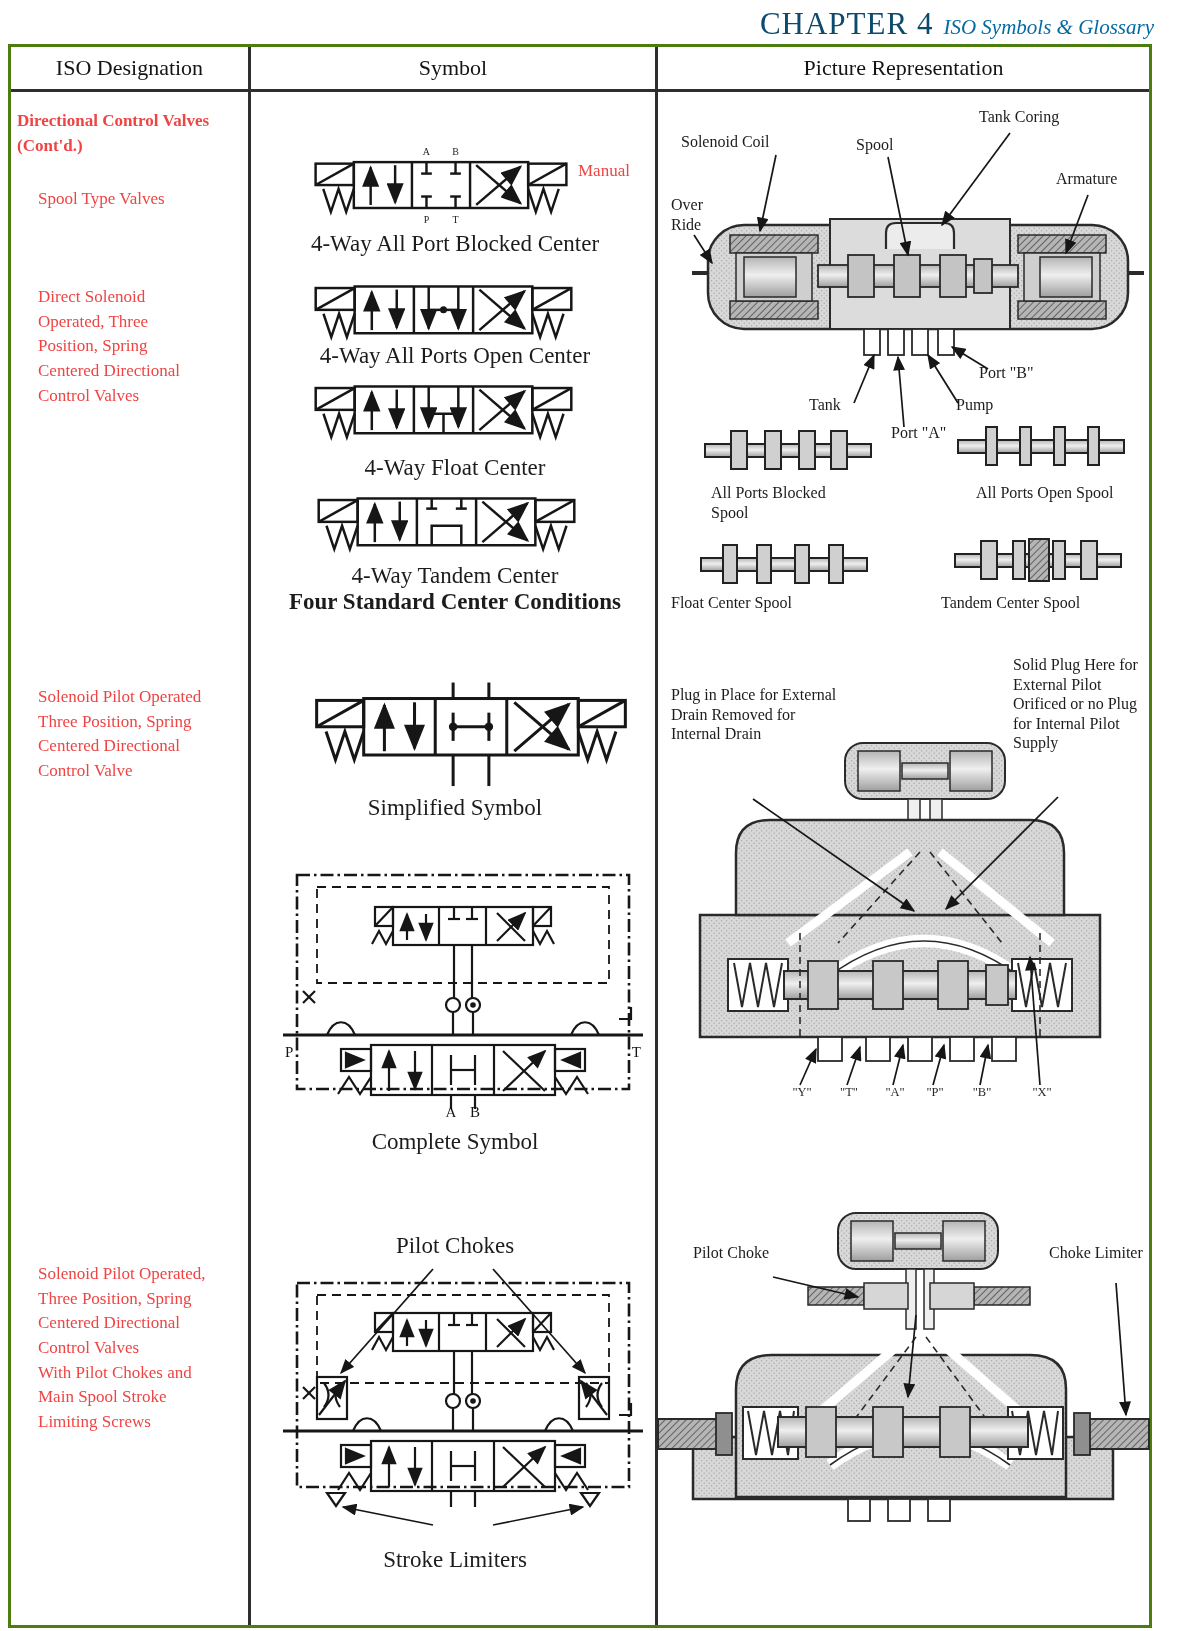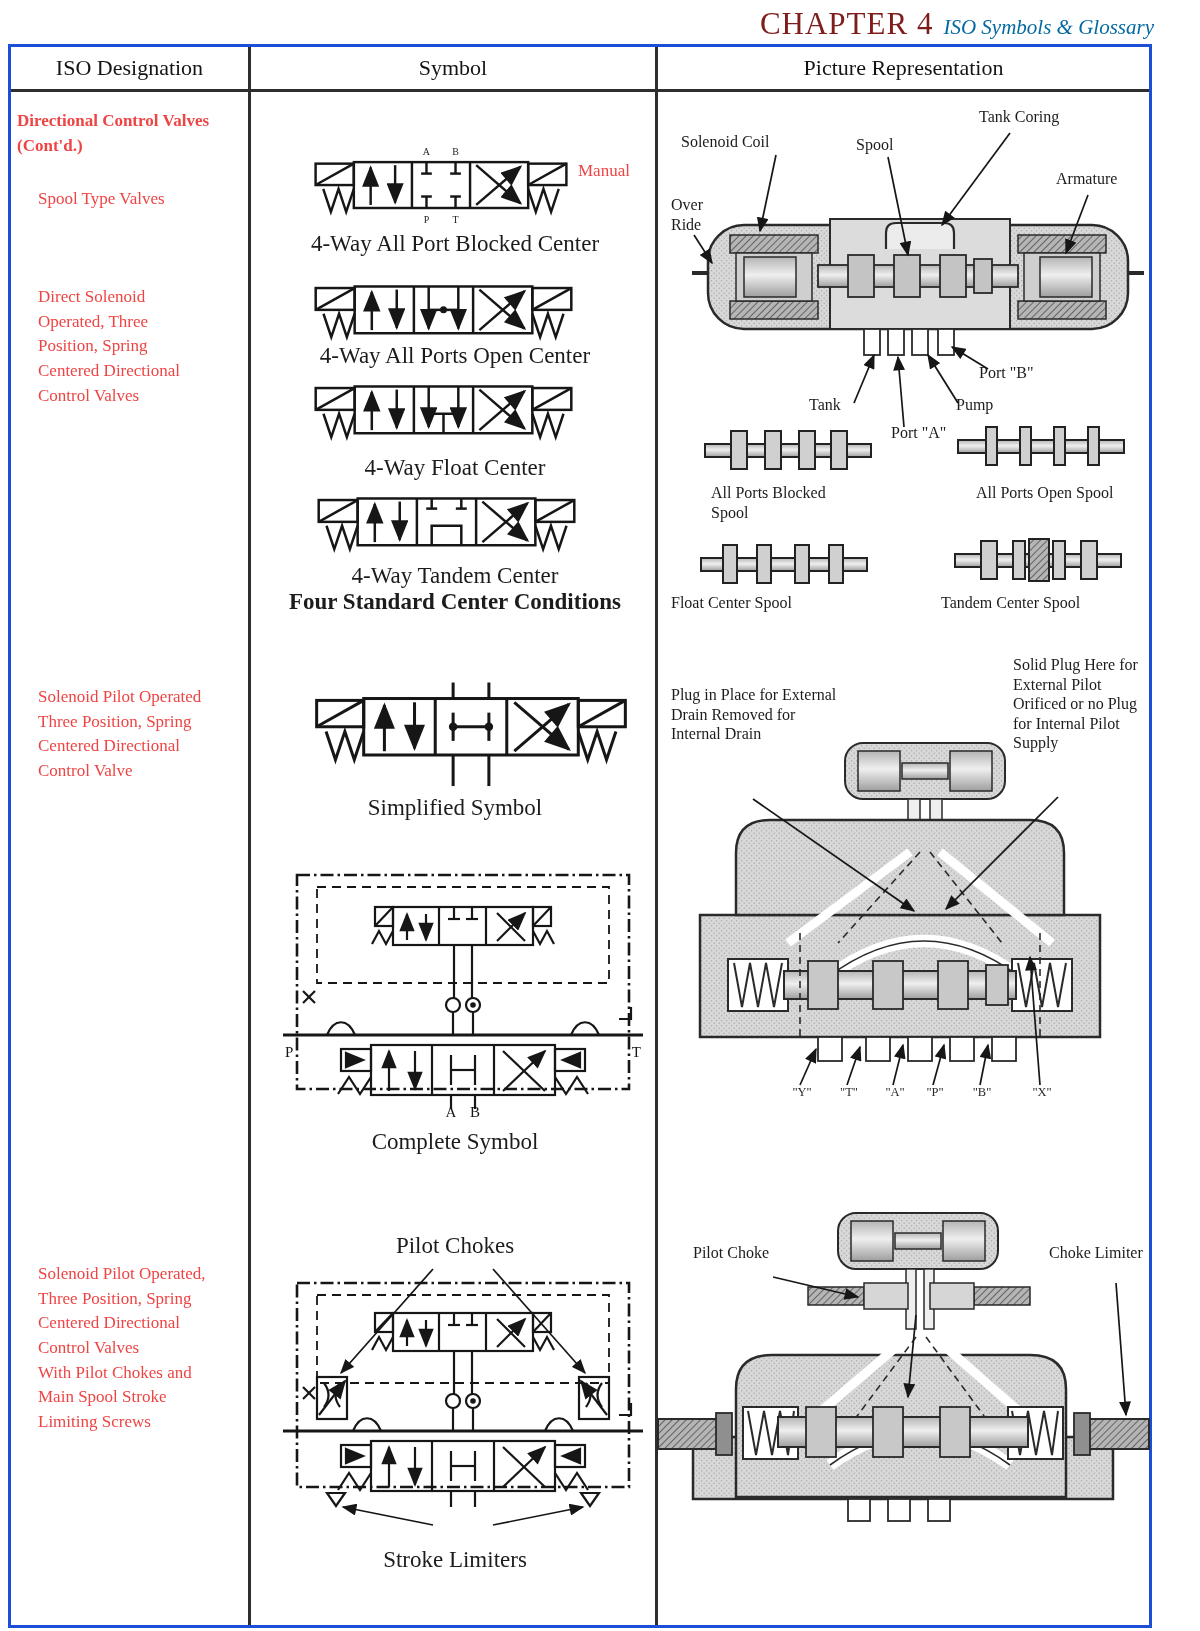--- a/index.html
+++ b/index.html
@@ -1,22 +1,22 @@
 <!DOCTYPE html>
 <html><head>
 <meta charset="utf-8">
 <style>
   html,body{margin:0;padding:0;background:#fff;}
   .page{position:relative;width:1200px;height:1631px;background:#fff;overflow:hidden;
         font-family:"Liberation Serif","DejaVu Serif",serif;color:#1b1b1b;}
   .abs{position:absolute;}
   .chapter{position:absolute;top:6px;right:46px;display:flex;align-items:baseline;gap:10px;}
-  .chapter-title{font-size:31px;letter-spacing:1px;color:#7f1d1d;margin-left:24px;}
+  .chapter-title{font-size:31px;letter-spacing:1px;color:#0c4a6e;margin-left:24px;}
   .chapter-sub{font-size:21px;font-style:italic;color:#0369a1;}
-  .tbl{position:absolute;left:8px;top:44px;width:1138px;height:1578px;border:3px solid #1d4ed8;background:#fff;}
+  .tbl{position:absolute;left:8px;top:44px;width:1138px;height:1578px;border:3px solid #4d7c0f;background:#fff;}
   .vdiv{position:absolute;top:0;bottom:0;width:3px;background:#2e2e2e;}
   .hhead{position:absolute;left:0;top:42px;width:100%;height:3px;background:#2e2e2e;}
   .hcell{position:absolute;top:0;height:42px;display:flex;align-items:center;justify-content:center;
          font-size:22px;color:#141414;}
   .txt{position:absolute;font-size:17px;line-height:1.45;color:#ef4444;}
   .b{font-weight:bold;}
   .cap{position:absolute;left:240px;width:408px;text-align:center;font-size:23px;color:#1c1c1c;}
   .lbl{position:absolute;font-size:16px;line-height:1.22;text-align:left;color:#1c1c1c;}
   .port{position:absolute;width:30px;text-align:center;font-size:12.5px;color:#2a2a2a;}
   svg{overflow:visible;}

